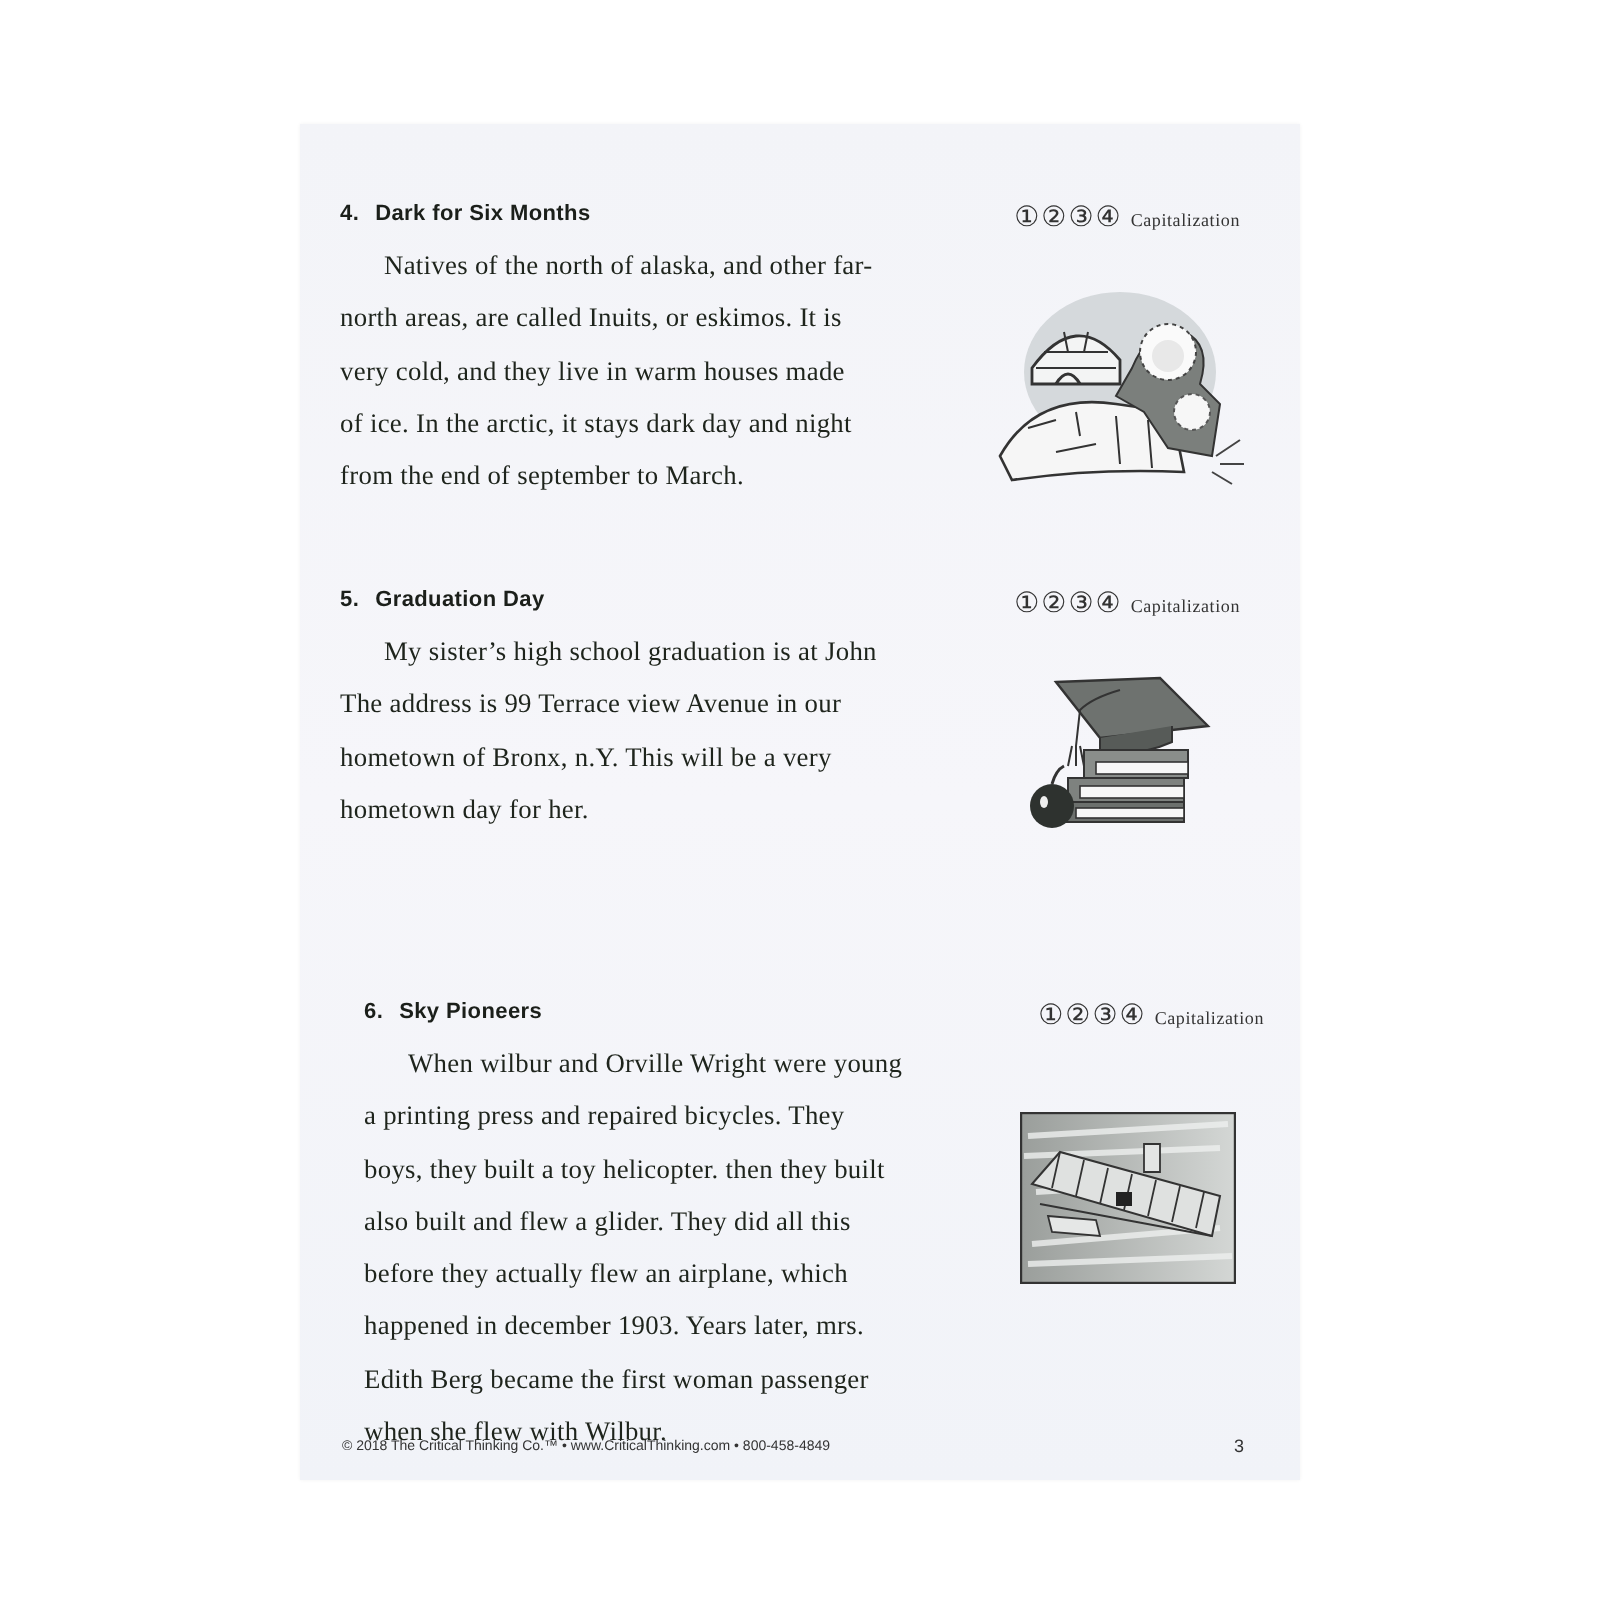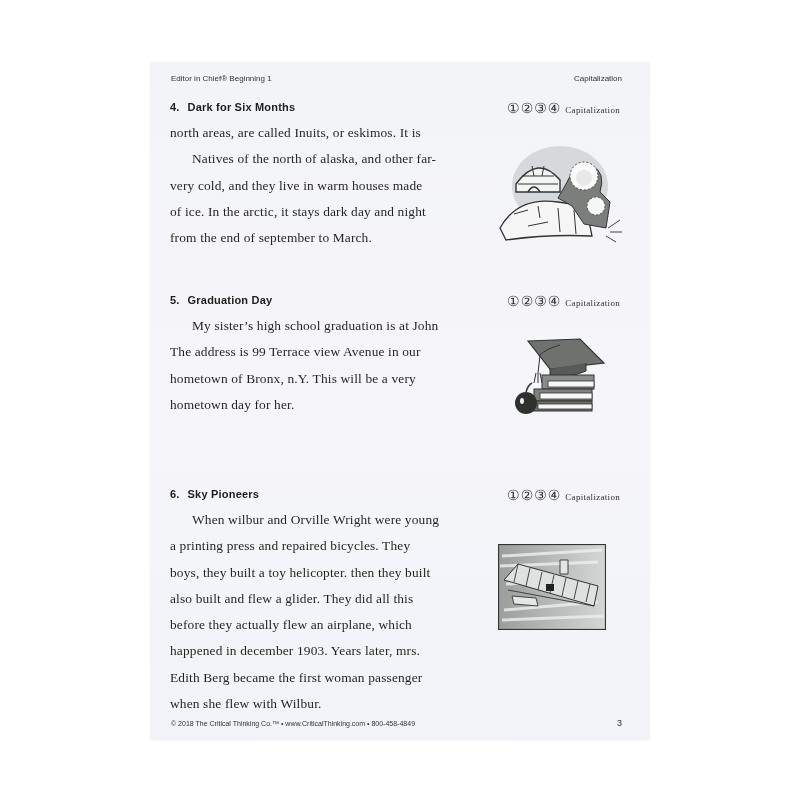--- a/index.html
+++ b/index.html
@@ -41,35 +41,31 @@
       position: absolute; left: 21px; right: 28px; top: 656px;
       font-size: 7px; color: #333; display: flex; justify-content: space-between; align-items: center;
     }
     .footer .pg { font-size: 9px; }
   </style>
 </head>
 <body>
 
 <div class="page">
 
-  <div class="running-head">
-    <span>Editor in Chief® Beginning 1</span>
-    <span>Capitalization</span>
-  </div>
 
   <div class="section" style="top:34px;">
     <h2 class="sec-title">
       <span class="sec-num">4.</span><span>Dark for Six Months</span>
     </h2>
     <div class="skills">
       <span class="circles">①②③④</span><span>Capitalization</span>
     </div>
     <p class="body-text">
+      <span class="line indent">Natives of the north of alaska, and other far-</span>
       <span class="line">north areas, are called Inuits, or eskimos.  It is</span>
-      <span class="line indent">Natives of the north of alaska, and other far-</span>
       <span class="line">very cold, and they live in warm houses made</span>
       <span class="line">of ice.  In the arctic, it stays dark day and night</span>
       <span class="line">from the end of september to March.</span>
     </p>
     <div class="illus" style="left:318px; top:40px; width:140px; height:110px;">
       <svg width="140" height="110" viewBox="0 0 140 110">
         <ellipse cx="72" cy="50" rx="48" ry="40" fill="#d5d9dc"></ellipse>
         <path d="M28 48 Q50 18 72 44 L72 56 L28 56 Z" fill="#f3f4f4" stroke="#333" stroke-width="1.4"></path>
         <path d="M34 40 L66 40 M30 48 L70 48 M44 30 L46 40 M56 30 L54 40" stroke="#333" stroke-width="1"></path>
         <path d="M40 56 Q46 46 52 56" fill="none" stroke="#333" stroke-width="1.6"></path>
@@ -109,21 +105,21 @@
         <rect x="52" y="68" width="52" height="6" fill="#f7f7f7" stroke="#333" stroke-width="0.8"></rect>
         <rect x="44" y="76" width="60" height="10" fill="#6c706d" stroke="#333" stroke-width="1"></rect>
         <rect x="50" y="79" width="54" height="5" fill="#f7f7f7" stroke="#333" stroke-width="0.8"></rect>
         <circle cx="38" cy="78" r="11" fill="#2e322f"></circle>
         <path d="M38 67 Q40 60 44 58" fill="none" stroke="#333" stroke-width="1.5"></path>
         <ellipse cx="34" cy="76" rx="2" ry="3" fill="#eee"></ellipse>
       </svg>
     </div>
   </div>
 
-  <div class="section" style="top:421px;">
+  <div class="section" style="top:433px;margin-left:12px;">
     <h2 class="sec-title">
       <span class="sec-num">6.</span><span>Sky Pioneers</span>
     </h2>
     <div class="skills">
       <span class="circles">①②③④</span><span>Capitalization</span>
     </div>
     <p class="body-text">
       <span class="line indent">When wilbur and Orville Wright were young</span>
       <span class="line">a printing press and repaired bicycles.  They</span>
       <span class="line">boys, they built a toy helicopter.  then they built</span>

